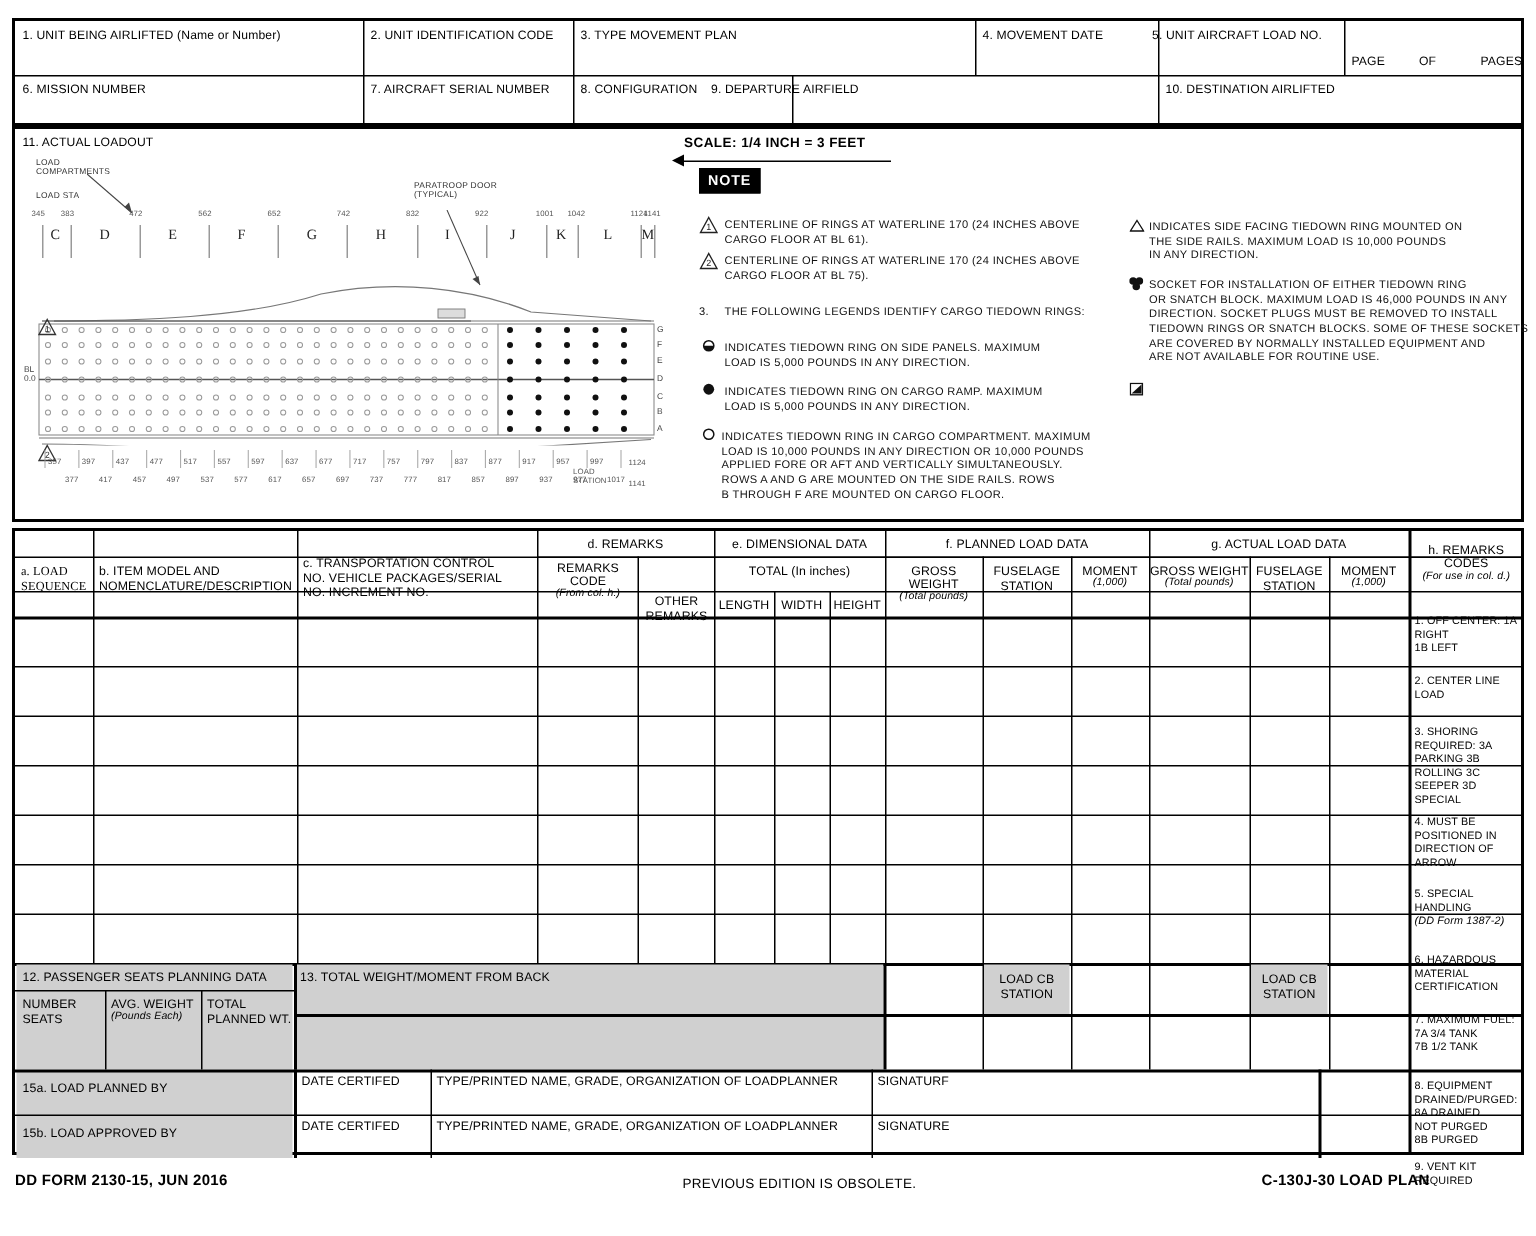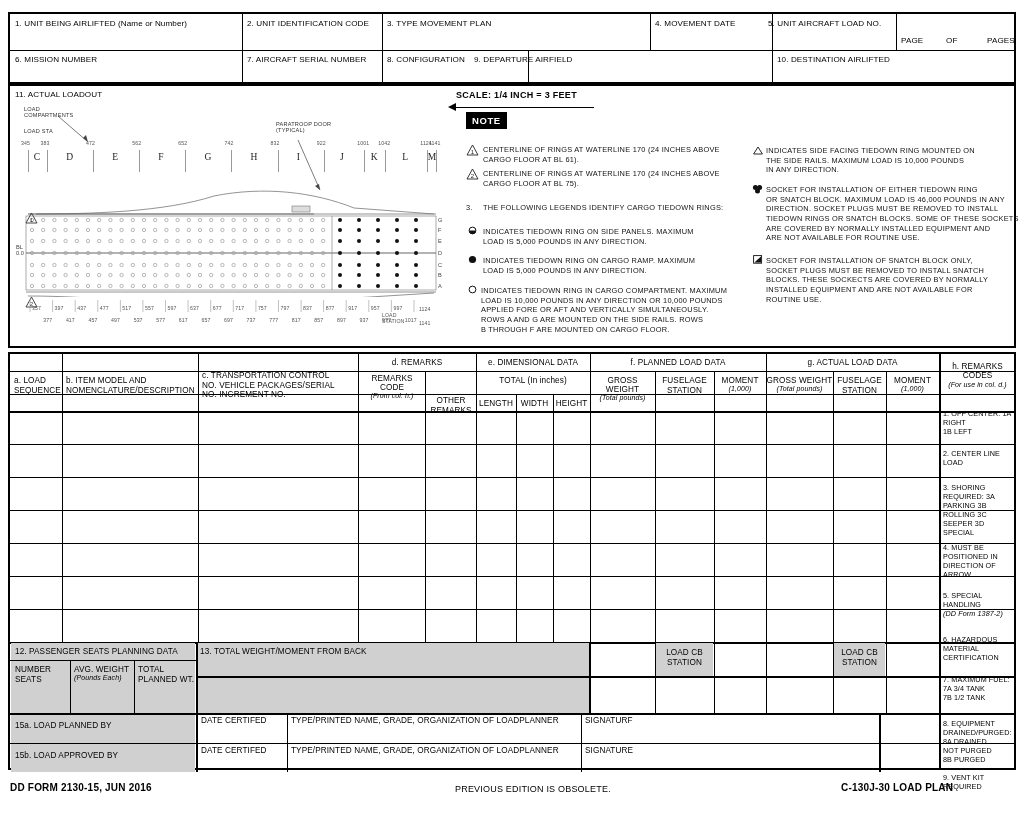--- a/index.html
+++ b/index.html
@@ -176,25 +176,20 @@
 TIEDOWN RINGS OR SNATCH BLOCKS. SOME OF THESE SOCKETS
 ARE COVERED BY NORMALLY INSTALLED EQUIPMENT AND
 ARE NOT AVAILABLE FOR ROUTINE USE.</div>
 
   <div class="note-gly" style="left:753px;top:255px;">
     <svg width="10" height="9" viewBox="0 0 10 9">
         <rect x="0.6" y="0.6" width="8" height="7.6" fill="none" stroke="#111" stroke-width="0.9"></rect>
         <polygon points="1.4,7.4 8,1.4 8,7.4" fill="#111"></polygon>
       </svg>
   </div>
-  <div class="note-item" style="left:766px;top:256px;width:256px;">SOCKET FOR INSTALLATION OF SNATCH BLOCK ONLY,
-SOCKET PLUGS MUST BE REMOVED TO INSTALL SNATCH
-BLOCKS. THESE SOCKECTS ARE COVERED BY NORMALLY
-INSTALLED EQUIPMENT AND ARE NOT AVAILABLE FOR
-ROUTINE USE.</div>
 
   <div id="diagram">
     <div class="dg-txt" style="left:10px;top:2px;white-space:pre-line;">LOAD
 COMPARTMENTS</div>
     <svg style="position:absolute;left:44px;top:8px;" width="40" height="34">
       <line x1="0" y1="4" x2="30" y2="30" stroke="#444" stroke-width="0.7"></line>
       <polygon points="30,30 25,26 28,23" fill="#444"></polygon>
     </svg>
     <div class="dg-txt" style="left:10px;top:24px;">LOAD STA</div>
     <div class="dg-txt" style="left:262px;top:17px;white-space:pre-line;">PARATROOP DOOR
@@ -594,21 +589,21 @@
     <div class="vline" style="left:506px;top:40px;height:248px;"></div>
     <div class="vline" style="left:543px;top:40px;height:248px;"></div>
     <div class="vline" style="left:580px;top:0;height:288px;"></div>
     <div class="vline" style="left:645px;top:17px;height:271px;"></div>
     <div class="vline" style="left:704px;top:17px;height:271px;"></div>
     <div class="vline" style="left:756px;top:0;height:288px;"></div>
     <div class="vline" style="left:823px;top:17px;height:271px;"></div>
     <div class="vline" style="left:876px;top:17px;height:271px;"></div>
     <div class="vline2" style="left:929px;top:0;bottom:0;"></div>
 
-    <div class="th" style="left:0;top:22px;width:52px;white-space:pre-line;text-align:left;padding-left:4px;box-sizing:border-box;">a. LOAD
+    <div class="th" style="left:0;top:22px;width:52px;white-space:pre-line;text-align:left;padding-left:4px;box-sizing:border-box;font-family:Liberation Serif, serif;">a. LOAD
 SEQUENCE</div>
     <div class="th left" style="left:56px;top:22px;width:130px;white-space:pre-line;">b.  ITEM MODEL AND
 NOMENCLATURE/DESCRIPTION</div>
     <div class="th left" style="left:192px;top:17px;width:155px;white-space:pre-line;">c.  TRANSPORTATION CONTROL
 NO. VEHICLE PACKAGES/SERIAL
 NO. INCREMENT NO.</div>
     <div class="th" style="left:348px;top:4px;width:118px;">d. REMARKS</div>
     <div class="th" style="left:350px;top:20px;width:64px;white-space:pre-line;line-height:1.1;"><span>REMARKS
 CODE</span><span class="sm" style="display:block;">(From col. h.)</span></div>
     <div class="th" style="left:416px;top:42px;width:50px;">OTHER REMARKS</div>

